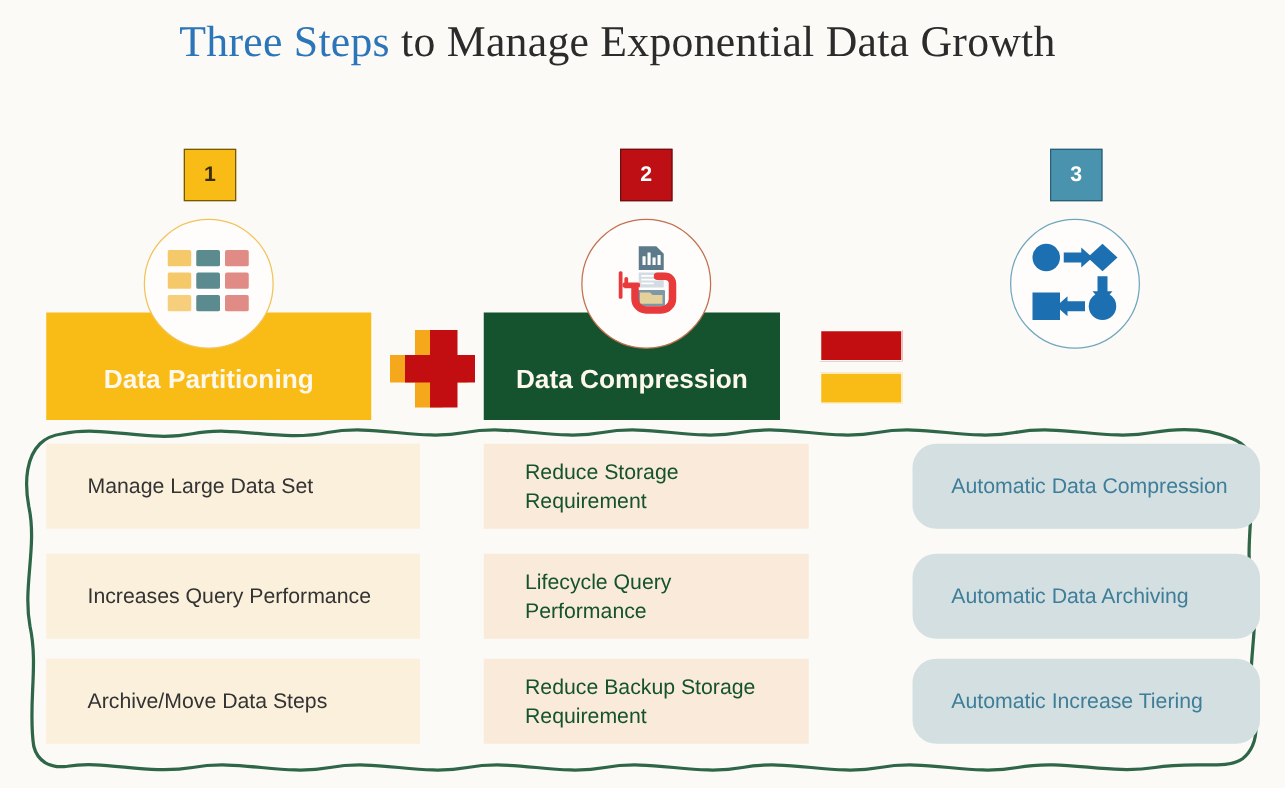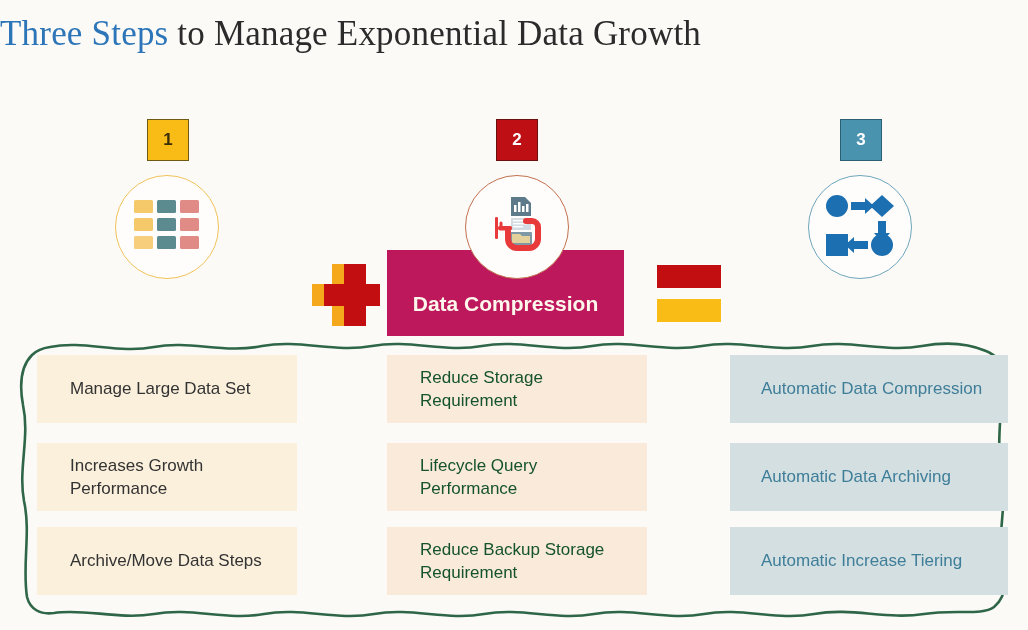--- a/index.html
+++ b/index.html
@@ -19,20 +19,21 @@
     width: 1028px;
     height: 630px;
   }
 
   
   .title {
     position: absolute;
     left: 0;
     top: 14px;
     width: 988px;
+    text-align: center;
     font-family: "Liberation Serif", serif;
     font-size: 35px;
     color: #2B2B2B;
     white-space: nowrap;
     letter-spacing: 0.2px;
   }
   .title .accent {
     color: #2C75B8;
   }
 
@@ -76,21 +77,21 @@
     justify-content: center;
     text-align: center;
     color: #FDF7EC;
     font-size: 21px;
     font-weight: bold;
     line-height: 1.22;
     box-sizing: border-box;
     padding: 0 8px;
   }
   .hbar-1 { left: 37px;  top: 250px; width: 260px; background: #F9BC16; }
-  .hbar-2 { left: 387px; top: 250px; width: 237px; background: #be185d; }
+  .hbar-2 { left: 387px; top: 250px; width: 237px; background: #14532d; }
   .hbar-3 { left: 730px; top: 250px; width: 278px; background: #4A93AF; }
   .hbar-1 .lbl, .hbar-2 .lbl, .hbar-3 .lbl {
     display: block;
     padding-top: 22px;
   }
   .hbar-3 .lbl { padding-top: 16px; }
 
   
   .circ {
     position: absolute;
@@ -147,23 +148,23 @@
   .item {
     position: absolute;
     box-sizing: border-box;
     display: flex;
     align-items: center;
     font-size: 17px;
     line-height: 1.38;
     padding-left: 33px;
     padding-right: 10px;
   }
-  .col1 .item { background: #FBF0DC; color: #333333; left: 37px;  width: 260px; }
+  .col1 .item { background: #FBF0DC; color: #333333; left: 37px;  width: 299px; }
   .col2 .item { background: #FAEADA; color: #14532d; left: 387px; width: 260px; }
-  .col3 .item { background: #D3DFE1; color: #3F7E99; left: 730px; width: 278px; }
+  .col3 .item { background: #D3DFE1; color: #3F7E99; left: 730px; width: 278px; border-radius: 19px; }
   .col3 .item { padding-left: 31px; }
 
   .row-1 { top: 355px; height: 68px; }
   .row-2 { top: 443px; height: 68px; }
   .row-3 { top: 527px; height: 68px; }
 
   .item .txt { display: block; }
 </style>
 </head>
 <body>
@@ -200,20 +201,23 @@
                C 212 284, 178 270, 140 277
                C 104 283, 70 271, 40 276
                C 26 278, 16 272, 13 260
                C 8 228, 17 196, 10 164
                C 4 132, 16 100, 9 68
                C 5 46, 8 28, 18 18
                C 23 13, 29 11, 36 10 Z" fill="none" stroke="#2E6647" stroke-width="2.6" stroke-linecap="round" stroke-linejoin="round"></path>
     </svg>
   </div>
 
+  <div class="hbar hbar-1">
+    <span class="lbl">Data Partitioning</span>
+  </div>
   <div class="hbar hbar-2">
     <span class="lbl">Data Compression</span>
   </div>
 
   <div class="op-plus">
     <svg width="72" height="72" viewBox="0 0 72 72" xmlns="http://www.w3.org/2000/svg">
 
       <path d="M 2 26 H 22 V 6 H 44 V 26 H 64 V 48 H 44 V 68 H 22 V 48 H 2 Z" fill="#F6A81C"></path>
 
       <path d="M 14 26 H 34 V 6 H 56 V 26 H 70 V 48 H 56 V 68 H 34 V 48 H 14 Z" fill="#C30E11"></path>
@@ -283,21 +287,21 @@
 
   <div class="badge badge-1">1</div>
   <div class="badge badge-2">2</div>
   <div class="badge badge-3">3</div>
 
   <div class="col1">
     <div class="item row-1">
       <span class="txt">Manage Large Data Set</span>
     </div>
     <div class="item row-2">
-      <span class="txt">Increases Growth Performance</span>
+      <span class="txt">Increases Query Performance</span>
     </div>
     <div class="item row-3">
       <span class="txt">Archive/Move Data Steps</span>
     </div>
   </div>
 
   <div class="col2">
     <div class="item row-1">
       <span class="txt">Reduce Storage Requirement</span>
     </div>

